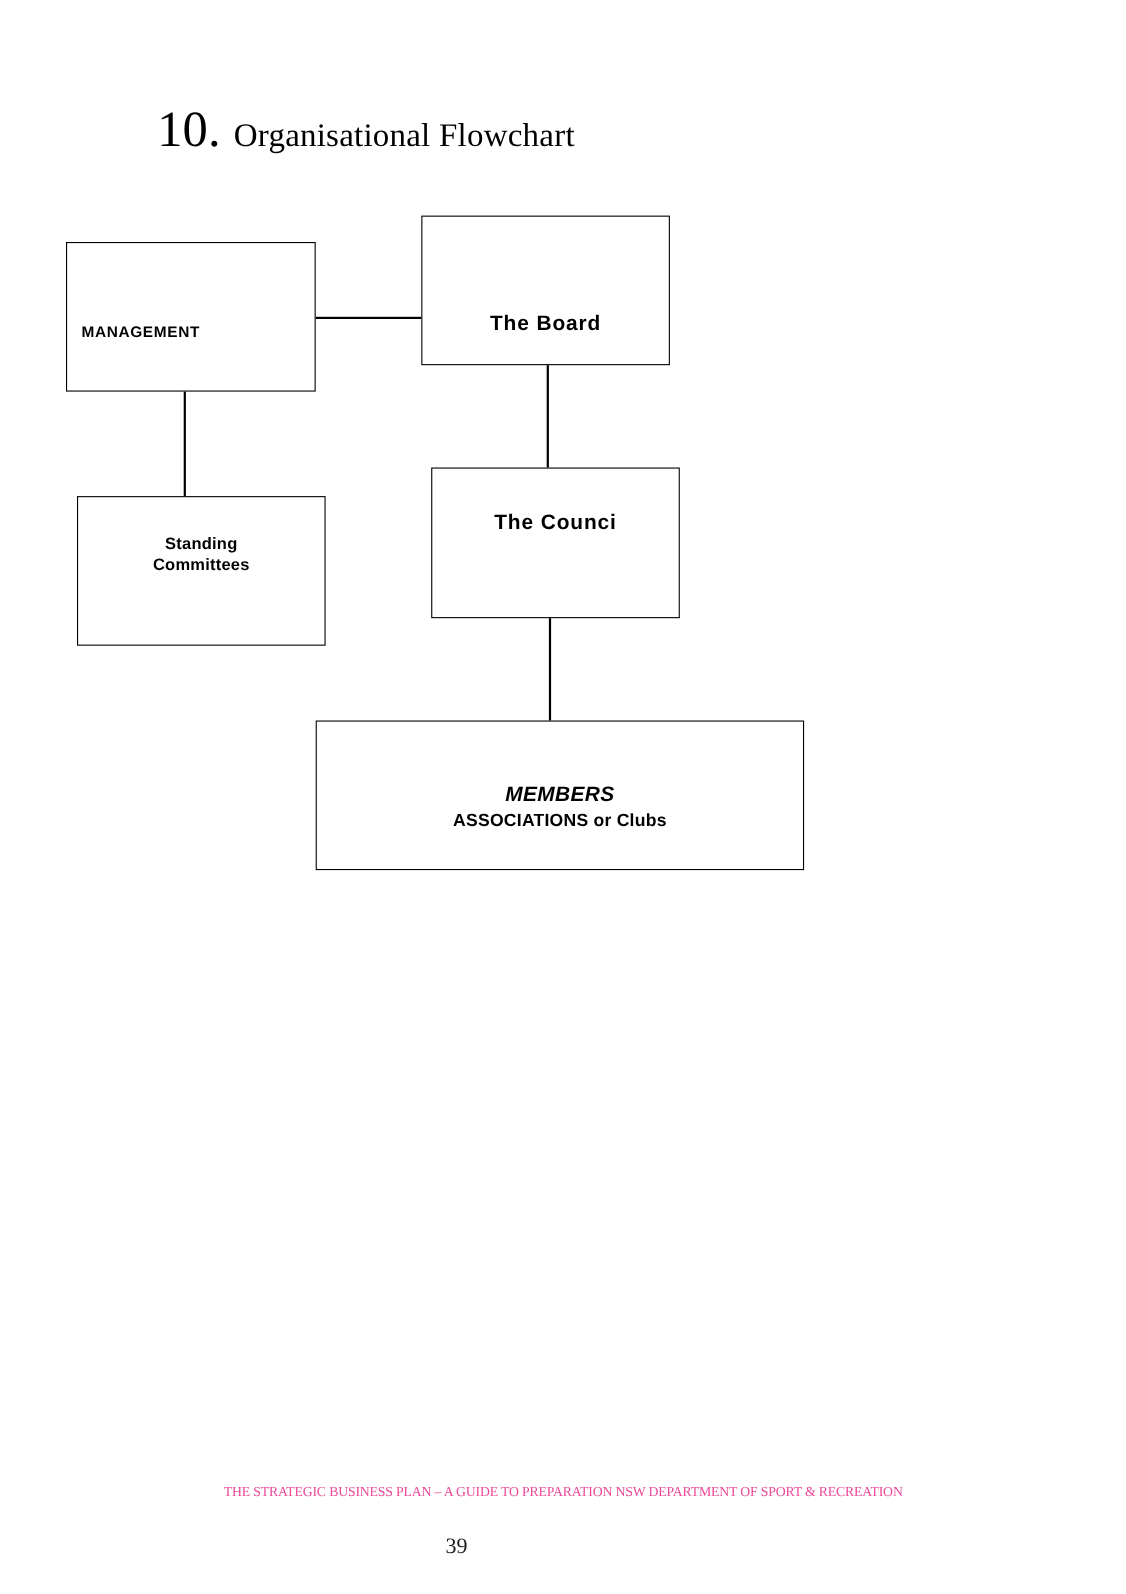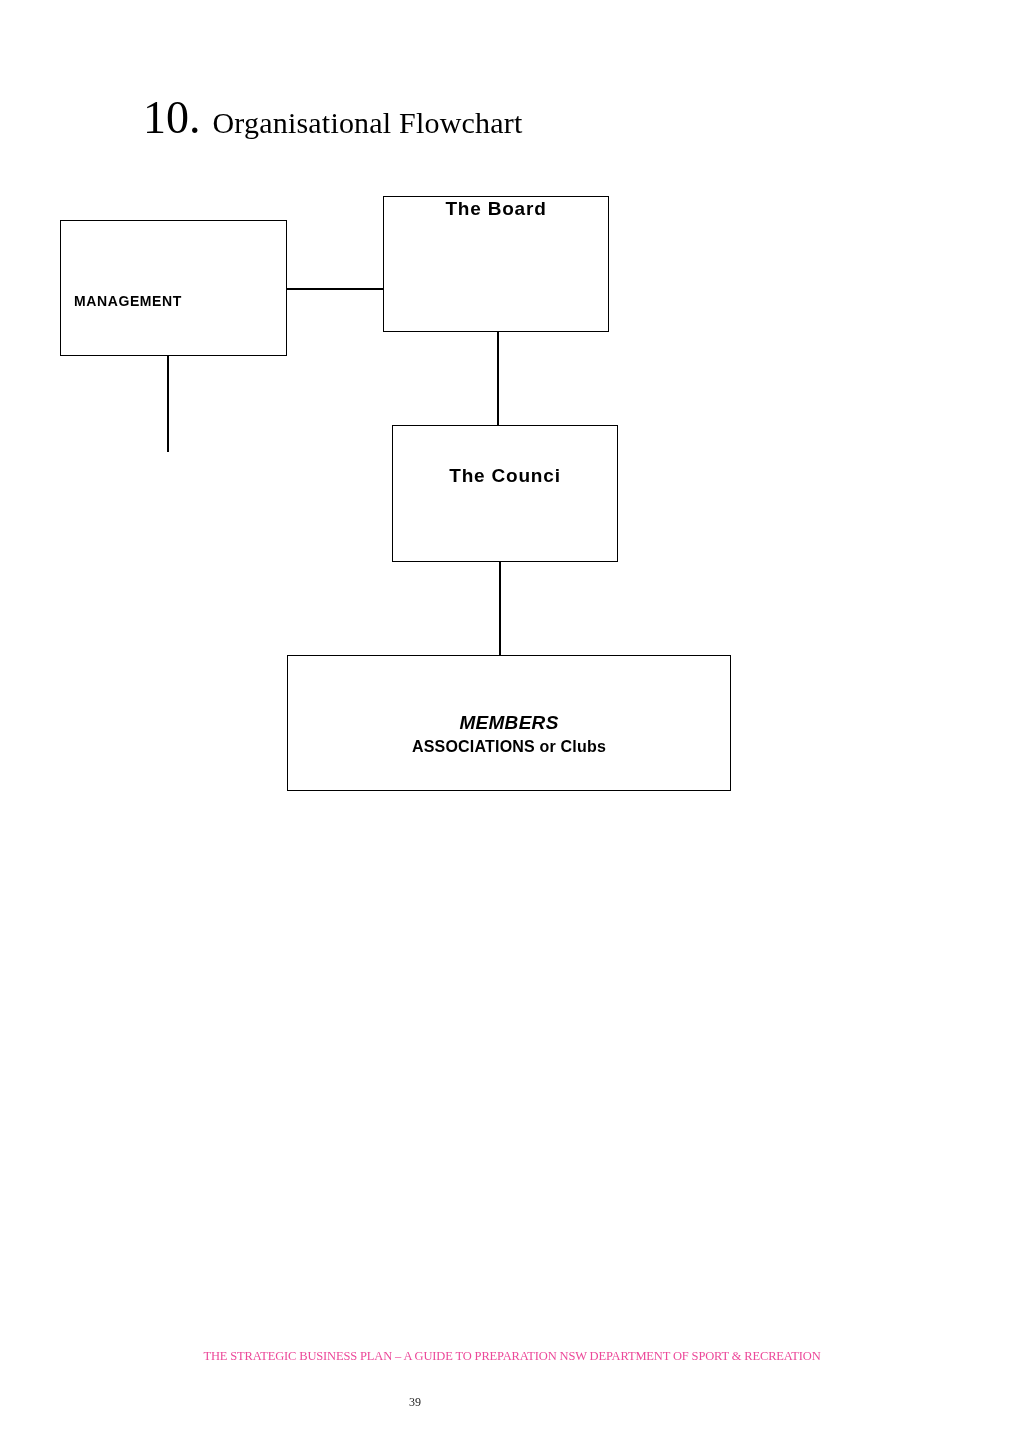--- a/index.html
+++ b/index.html
@@ -81,21 +81,21 @@
     font-size: 14px;
     letter-spacing: 0.6px;
   }
 
   
   #node-board {
     left: 383px;
     top: 196px;
     width: 226px;
     height: 136px;
-    justify-content: flex-start;
+    justify-content: flex-end;
     padding-bottom: 24px;
   }
   #node-board .node-label {
     font-size: 19px;
     letter-spacing: 0.8px;
   }
 
   
   #node-standing-committees {
     left: 70px;
@@ -174,21 +174,21 @@
   }
   #page-number {
     position: absolute;
     left: 0;
     top: 1395px;
     width: 948px;
     text-align: center;
     padding-right: 118px;
     box-sizing: border-box;
     font-family: "Liberation Serif", serif;
-    font-size: 12px;
+    font-size: 20px;
     color: #1a1a1a;
   }
 </style>
 </head>
 <body>
 
 <div id="page-title">
   <span class="num">10.</span><span class="ttl">Organisational Flowchart</span>
 </div>
 
@@ -200,20 +200,24 @@
   <div class="connector v" id="conn-council-members"></div>
 
   <div class="node" id="node-management">
     <span class="node-label">MANAGEMENT</span>
   </div>
 
   <div class="node" id="node-board">
     <span class="node-label">The Board</span>
   </div>
 
+  <div class="node" id="node-standing-committees">
+    <span class="node-label">Standing</span>
+    <span class="node-label">Committees</span>
+  </div>
 
   <div class="node" id="node-members">
     <span class="members-line1">MEMBERS</span>
     <span class="members-line2">ASSOCIATIONS or Clubs</span>
   </div>
 
   <div class="node" id="node-council">
     <span class="node-label">The Counci</span>
   </div>
 

